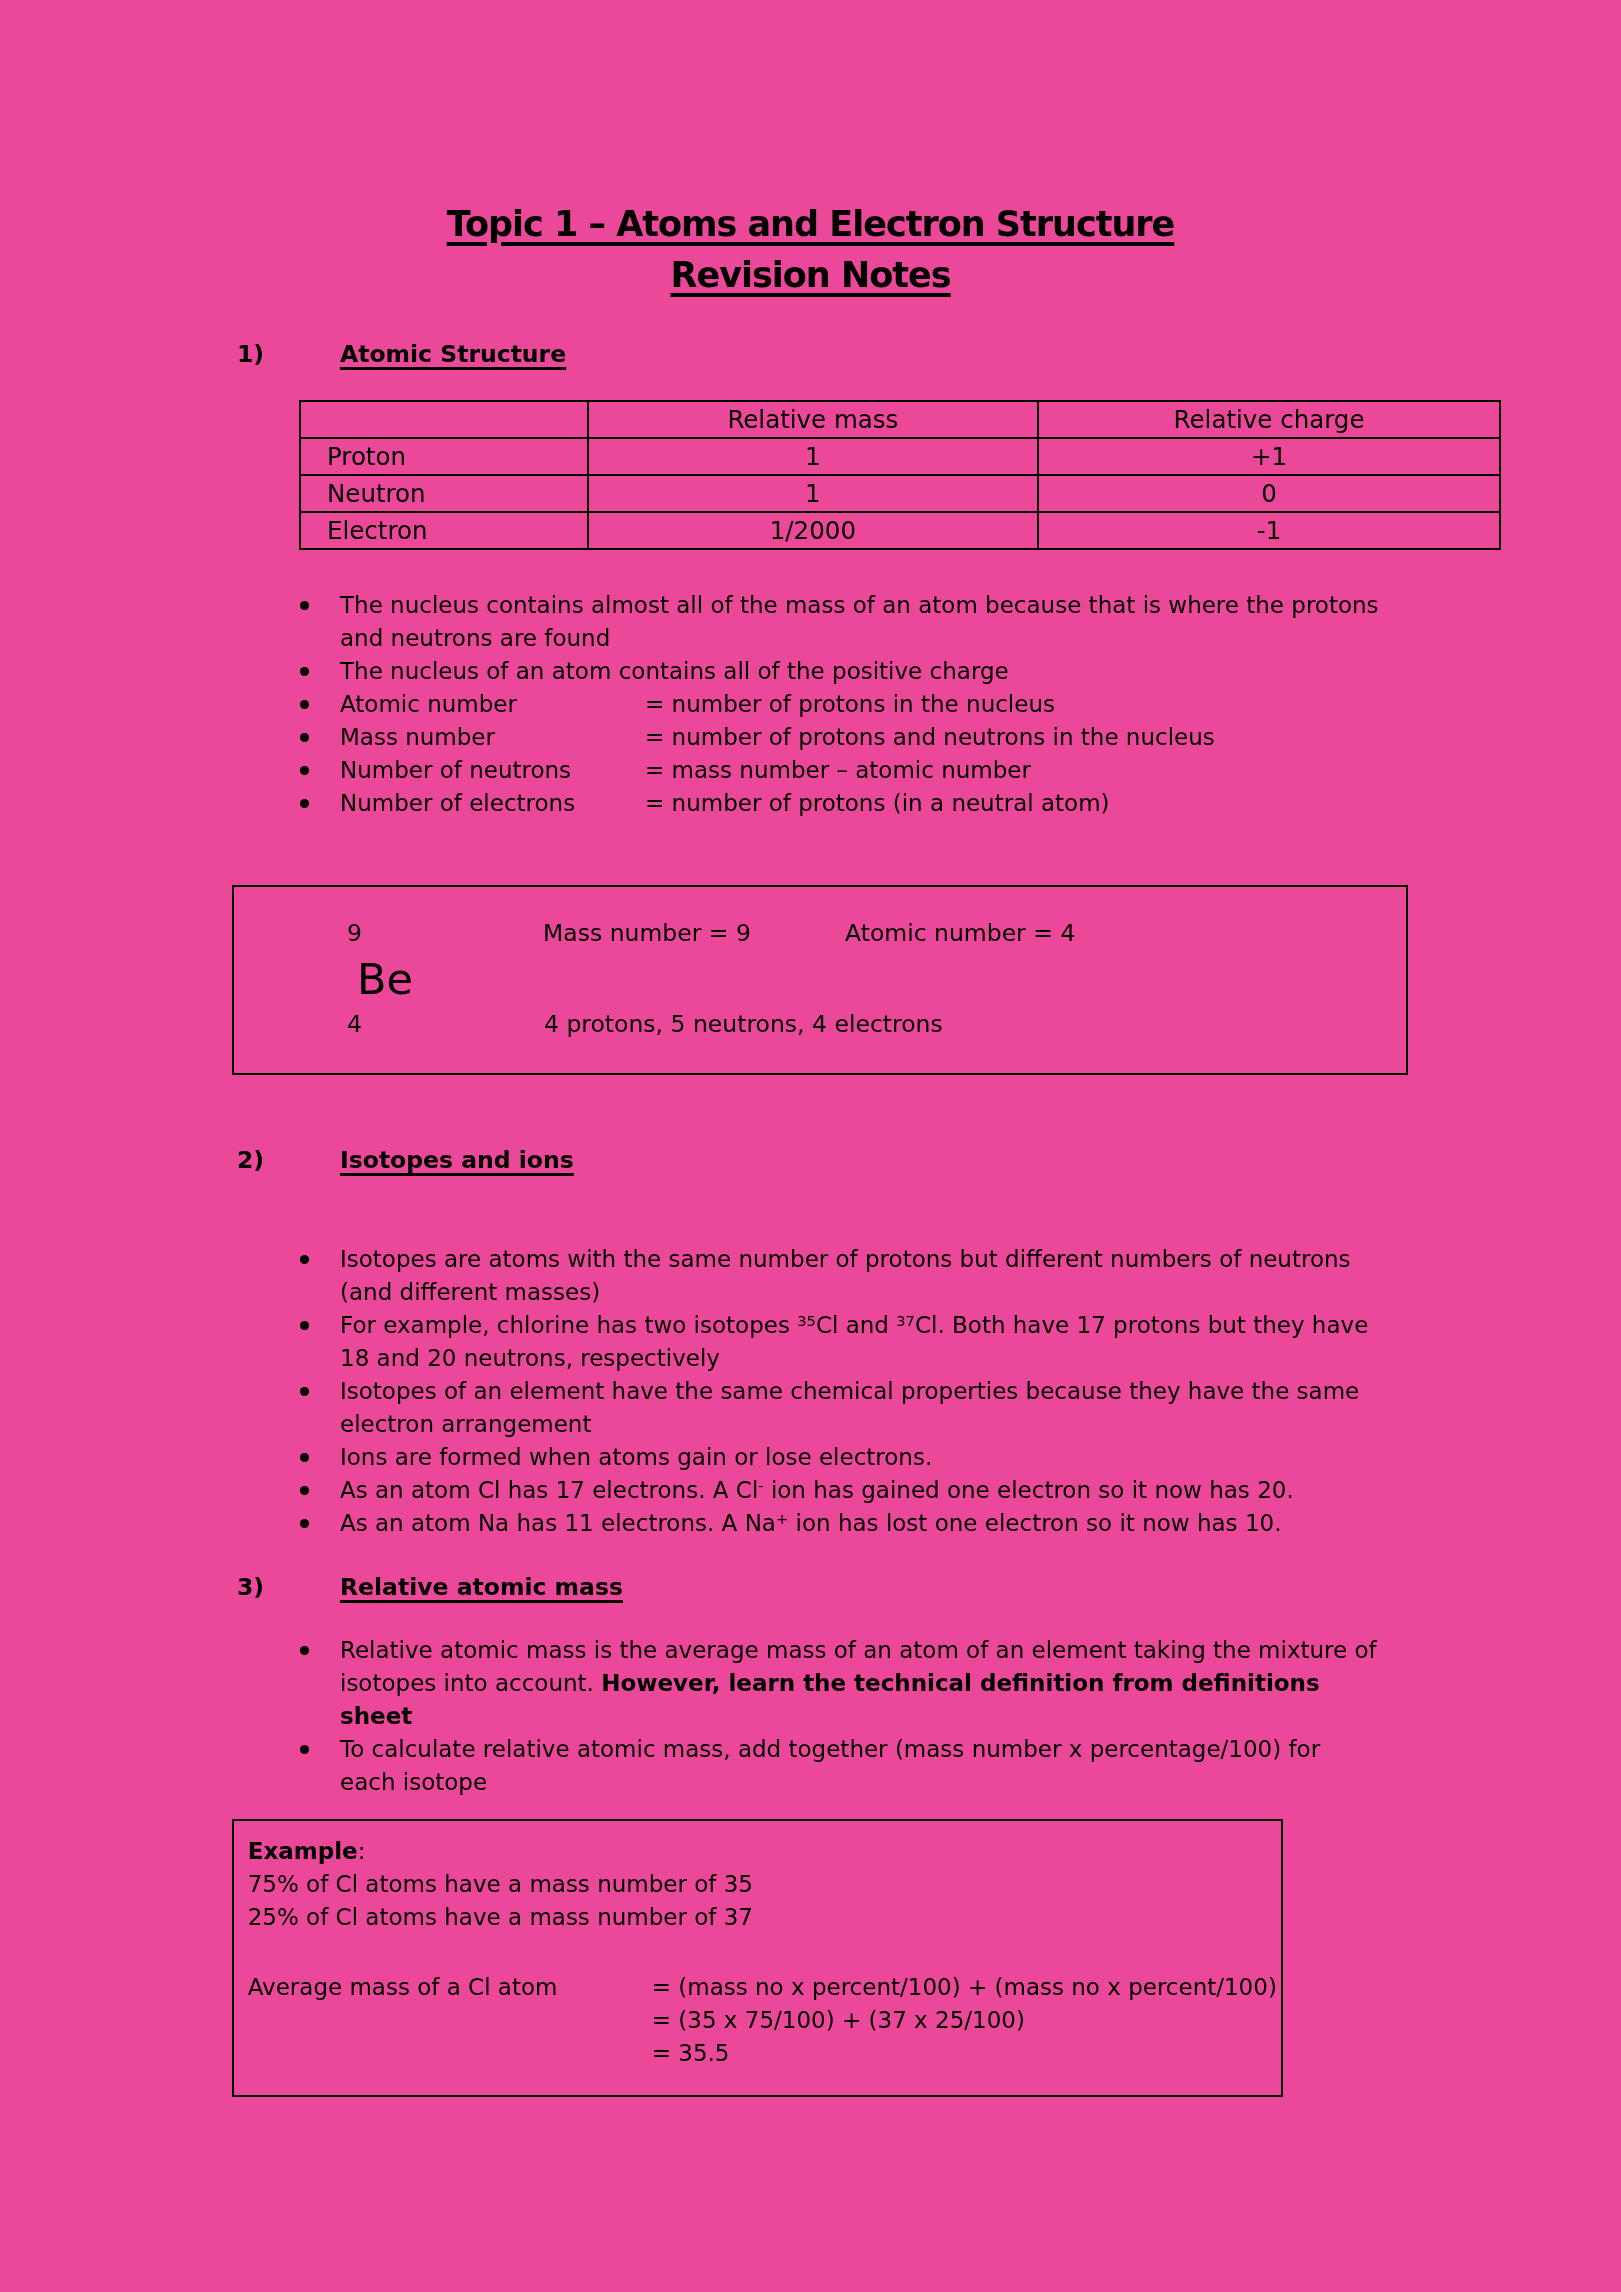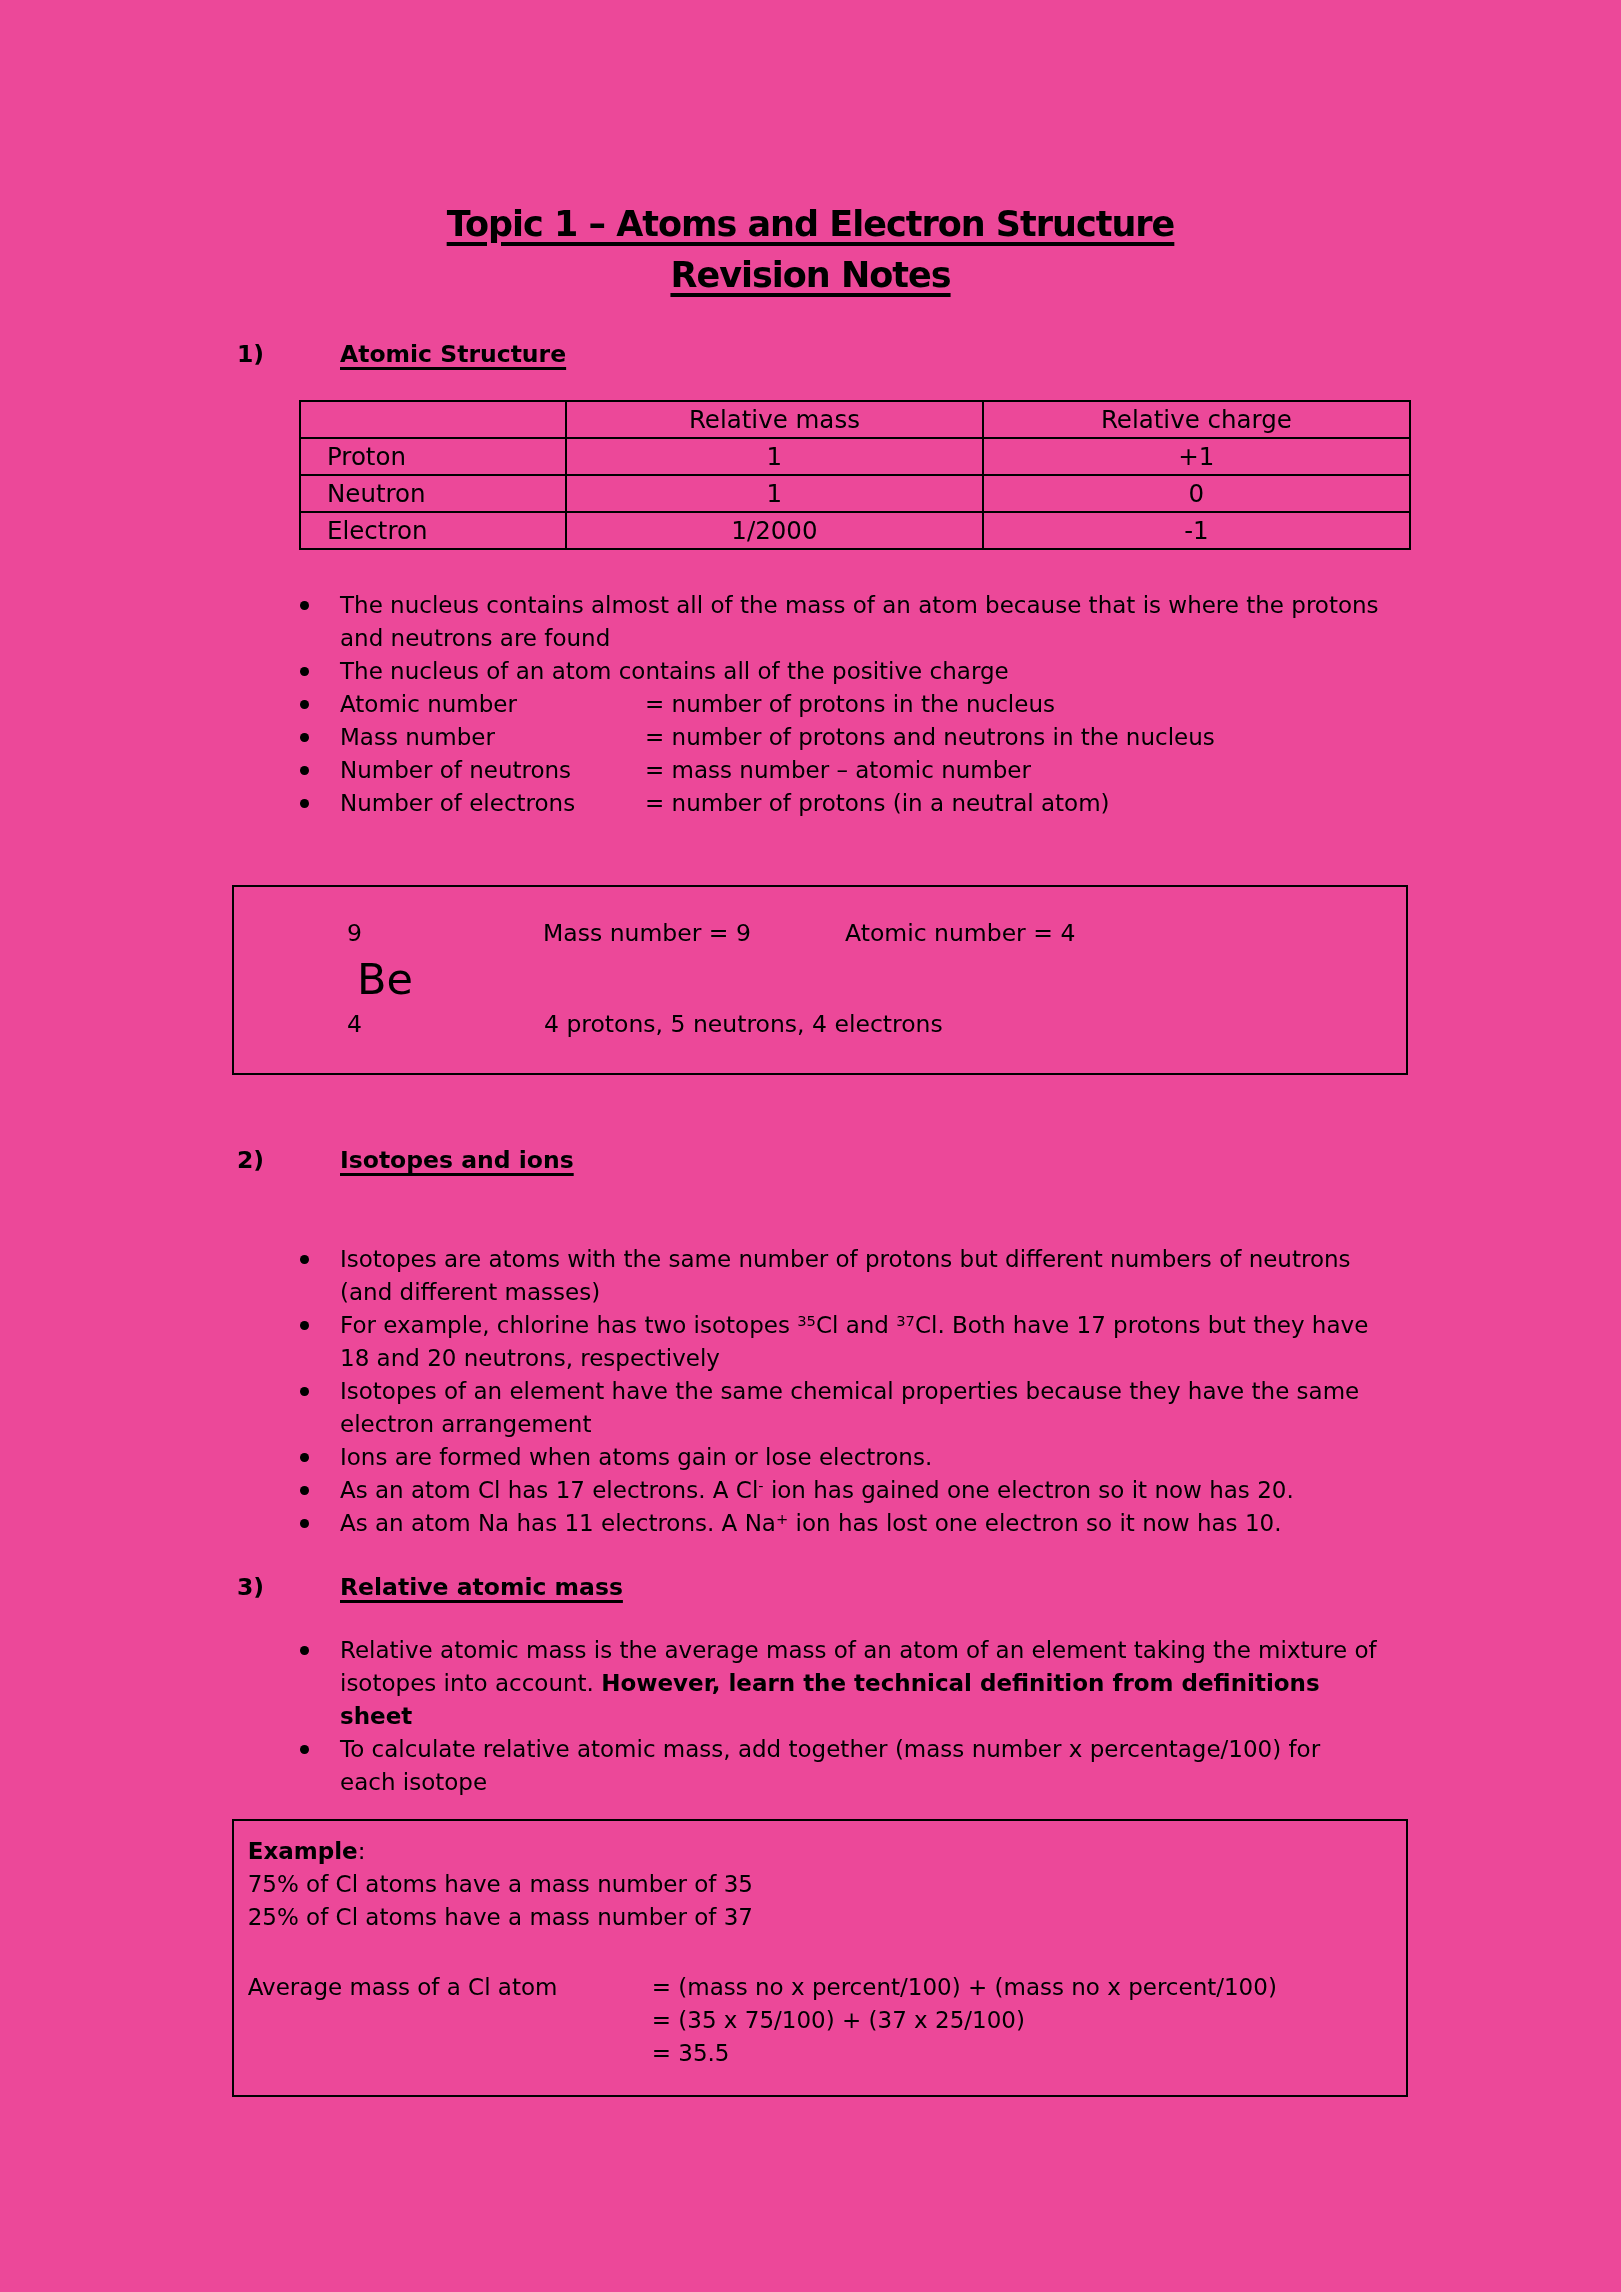--- a/index.html
+++ b/index.html
@@ -46,21 +46,21 @@
     text-underline-offset: 4.9px;
   }
   #s1-head { top: 339px; }
   #s2-head { top: 1145px; }
   #s3-head { top: 1572px; }
 
   
   table.particles {
     position: absolute;
     top: 400px; left: 299px;
-    width: 1112px;
+    width: 1202px;
     border-collapse: collapse;
     font-size: 24.5px;
     border: 2.9px solid #000;
   }
   table.particles td {
     border: 2px solid #000;
     height: 35px;
     padding: 0;
   }
   table.particles td.rowlabel { text-align: left; padding-left: 26px; }
@@ -99,21 +99,21 @@
     border: 2.9px solid #000;
     box-sizing: border-box;
     font-size: 23.5px;
   }
   .nuclide-box .abs { position: absolute; }
 
   
   .worked-box {
     position: absolute;
     left: 232px; top: 1819px;
-    width: 1176px; height: 278px;
+    width: 1051px; height: 278px;
     border: 2.9px solid #000;
     box-sizing: border-box;
     font-size: 23px;
     line-height: 33px;
     padding: 13.7px 0 0 13.7px;
   }
   .worked-box .spacer { height: 37px; }
   .calc-row { display: flex; }
   .calc-label { width: 404px; flex-shrink: 0; }
   .bold { font-weight: bold; }

